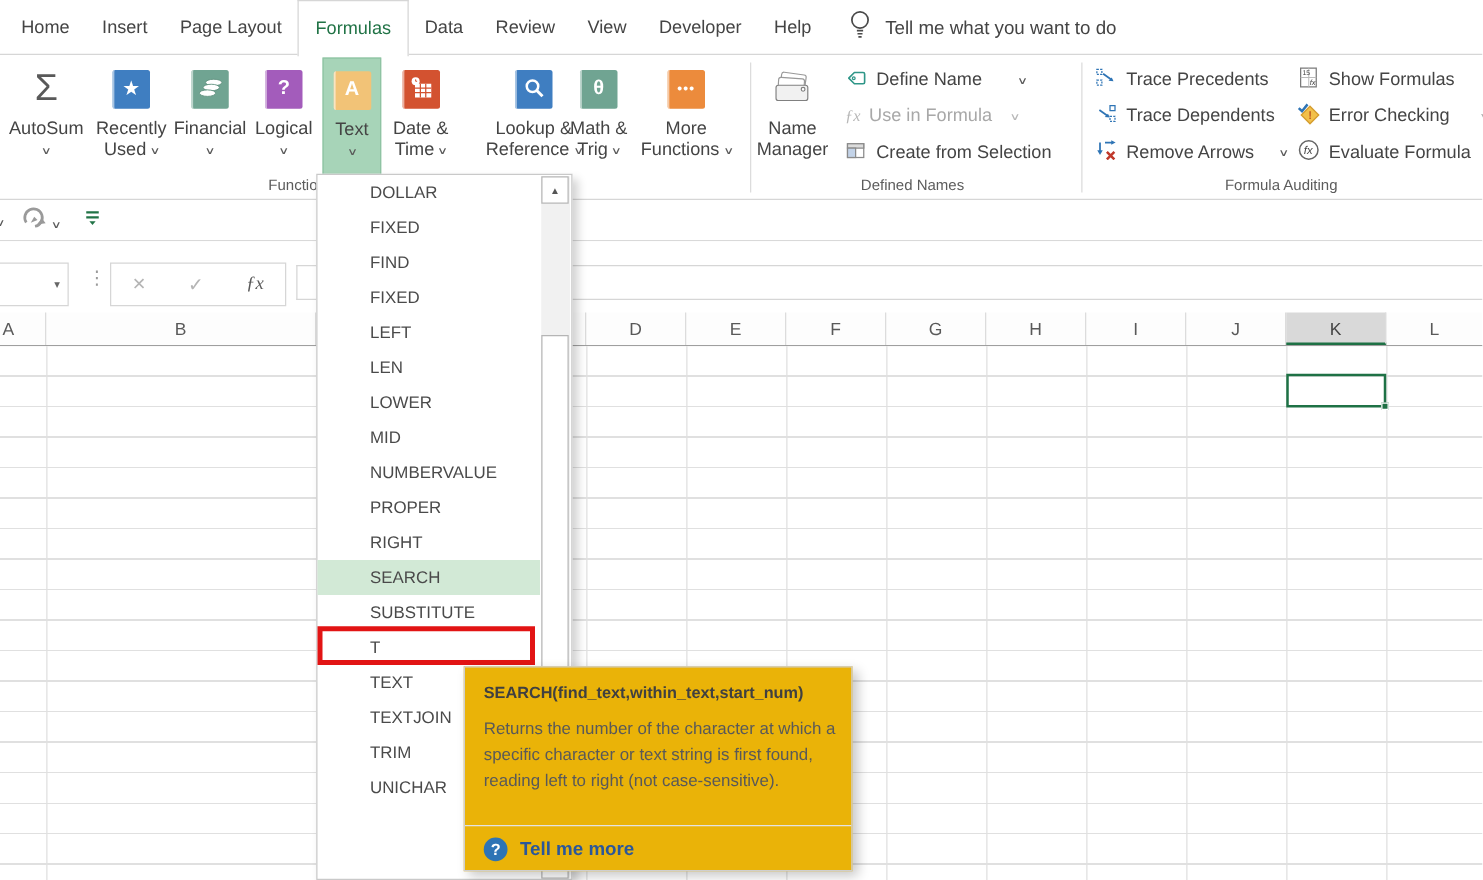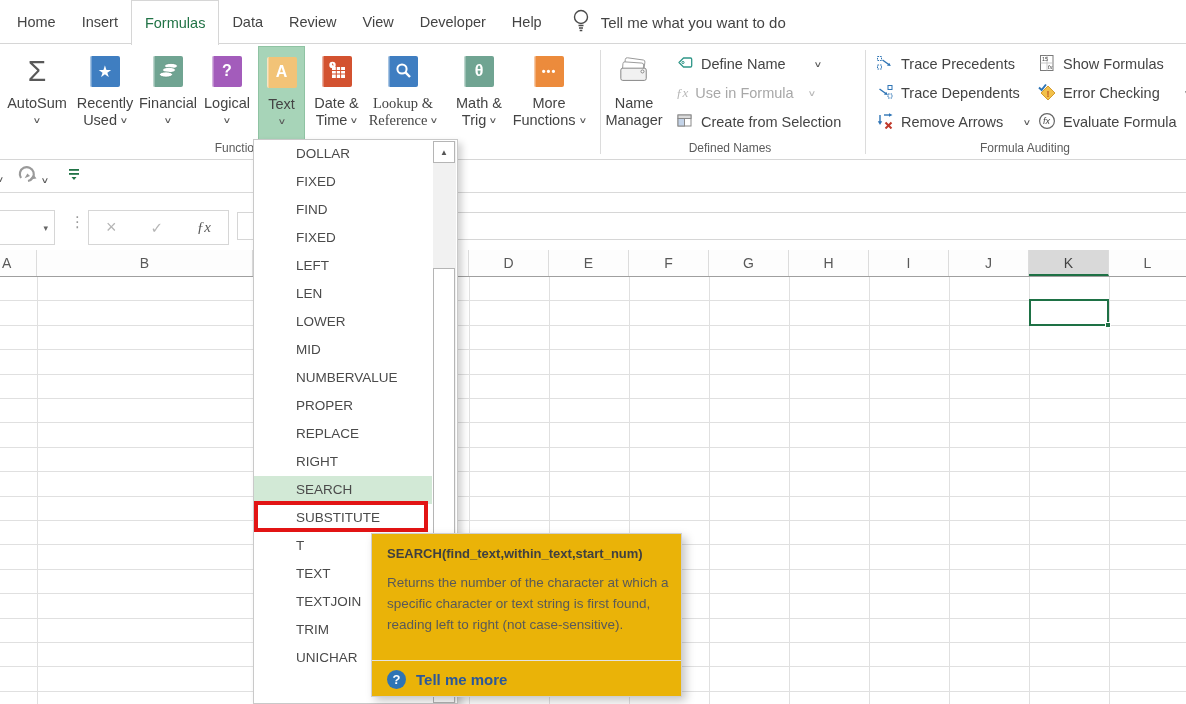--- a/index.html
+++ b/index.html
@@ -78,20 +78,21 @@
 </head>
 <body>
 
 <div id="app">
 
   <div id="tabbar">
     <div id="tabline"></div>
     <div class="tabs">
       <div class="tab">Home</div>
       <div class="tab">Insert</div>
+      <div class="tab">Page Layout</div>
       <div class="tab active">Formulas</div>
       <div class="tab">Data</div>
       <div class="tab">Review</div>
       <div class="tab">View</div>
       <div class="tab">Developer</div>
       <div class="tab">Help</div>
       <div class="tellme">
         <span>
           <svg width="20" height="26" viewBox="0 0 20 26">
               <circle cx="10" cy="9" r="6.5" fill="none" stroke="#4a4a4a" stroke-width="1.4"></circle>
@@ -173,21 +174,21 @@
             </svg>
         </div>
       </div>
       <div class="blabel">Date &amp;</div>
       <div class="blabel2">
           <span>Time</span>
           <span class="chev">∨</span>
         </div>
     </div>
 
-    <div class="bigbtn" style="left:364px;width:78px;font-family:Liberation Serif, serif;">
+    <div class="bigbtn" style="left:388px;width:78px;">
       <div class="bicon">
         <div class="book" style="background:#3f7ec1;">
           <svg width="24" height="24" viewBox="0 0 24 24">
               <circle cx="11" cy="10" r="4.6" fill="none" stroke="#fff" stroke-width="2"></circle>
               <path d="M14.2 13.2 L19 18" stroke="#fff" stroke-width="2.4"></path>
             </svg>
         </div>
       </div>
       <div class="blabel">Lookup &amp;</div>
       <div class="blabel2">
@@ -413,21 +414,20 @@
     <div class="mi">DOLLAR</div>
     <div class="mi">FIXED</div>
     <div class="mi">FIND</div>
     <div class="mi">FIXED</div>
     <div class="mi">LEFT</div>
     <div class="mi">LEN</div>
     <div class="mi">LOWER</div>
     <div class="mi">MID</div>
     <div class="mi">NUMBERVALUE</div>
     <div class="mi">PROPER</div>
-    <div class="mi">REPLACE</div>
     <div class="mi">RIGHT</div>
     <div class="mi hl">SEARCH</div>
     <div class="mi">SUBSTITUTE</div>
     <div class="mi">T</div>
     <div class="mi">TEXT</div>
     <div class="mi">TEXTJOIN</div>
     <div class="mi">TRIM</div>
     <div class="mi">UNICHAR</div>
 
     <div id="mscroll">

